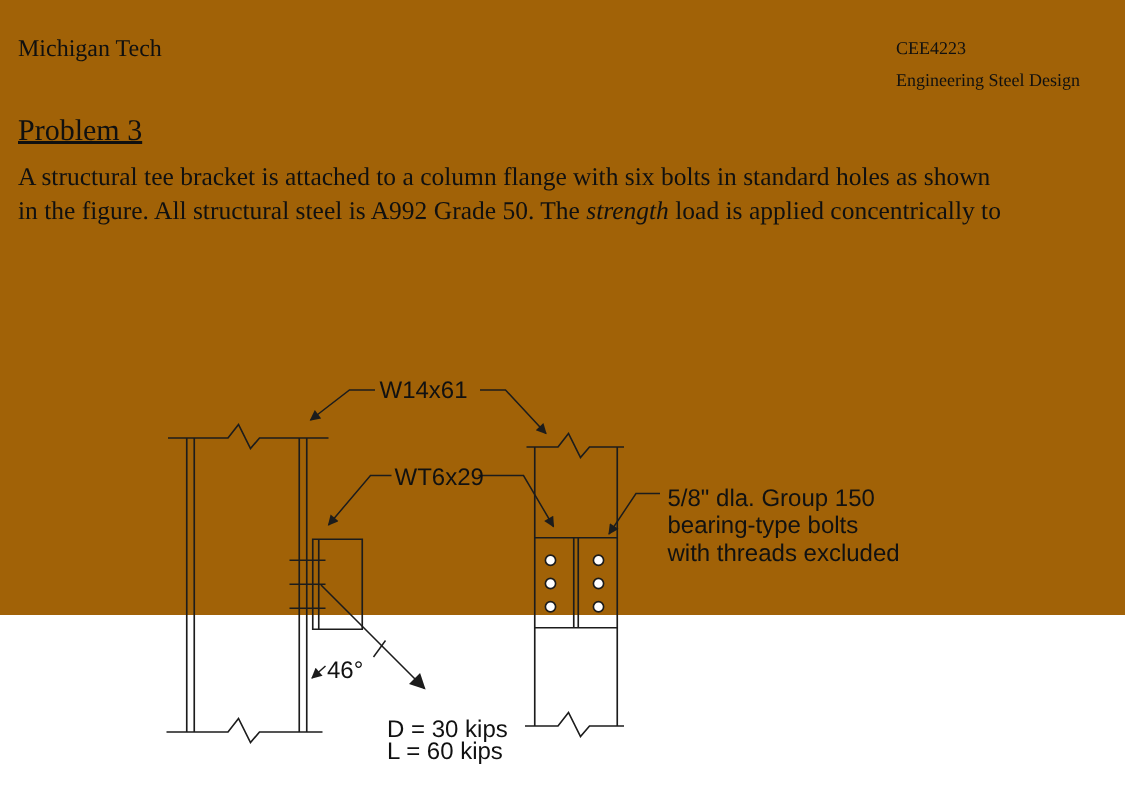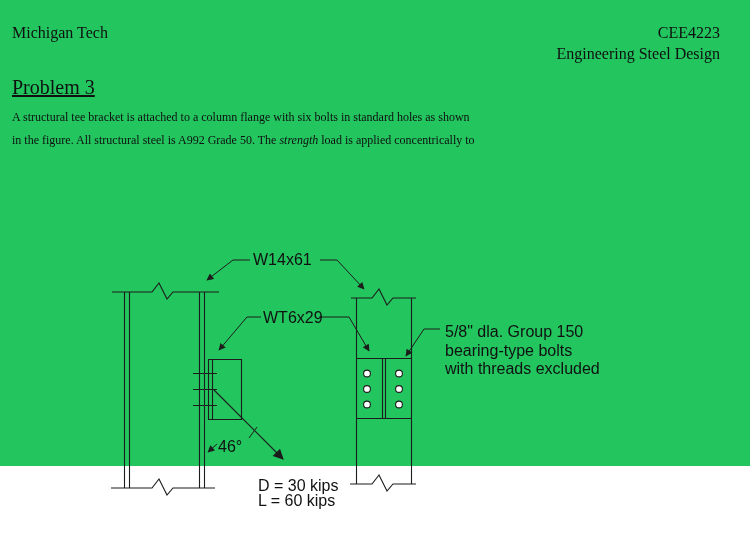--- a/index.html
+++ b/index.html
@@ -1,25 +1,25 @@
 <!DOCTYPE html>
 <html><head>
 <meta charset="utf-8">
 <style>
   html,body{margin:0;padding:0;}
   body{background:#ffffff;width:750px;height:538px;overflow:hidden;}
-  .page{position:relative;width:750px;height:466px;background:#22c55e;
+  .page{position:relative;width:750px;height:410px;background:#a16207;
         font-family:"Liberation Serif", serif;color:#101010;}
 
   .hdr-left{position:absolute;left:12px;top:22px;font-size:16px;line-height:21px;}
-  .hdr-right{position:absolute;right:30px;top:22px;font-size:16px;line-height:21px;text-align:right;}
+  .hdr-right{position:absolute;right:30px;top:22px;font-size:12px;line-height:21px;text-align:left;}
 
   .problem-title{position:absolute;left:12px;top:76px;font-size:20px;text-decoration:underline;}
 
-  .para{position:absolute;left:12px;top:106px;width:732px;font-size:12px;line-height:23px;}
+  .para{position:absolute;left:12px;top:106px;width:732px;font-size:17px;line-height:23px;}
   .para .ital{font-style:italic;}
 
   .fig{position:absolute;left:0;top:240px;}
   .fig svg text{font-family:"Liberation Sans", sans-serif;font-size:16px;fill:#111;}
   .fig svg .ln{stroke:#1c1c1c;stroke-width:1.1;fill:none;}
   .fig svg .thin{stroke:#1c1c1c;stroke-width:1;fill:none;}
   .fig svg .bolt{stroke:#1c1c1c;stroke-width:1.1;fill:#ffffff;}
 </style>
 </head>
 <body>

